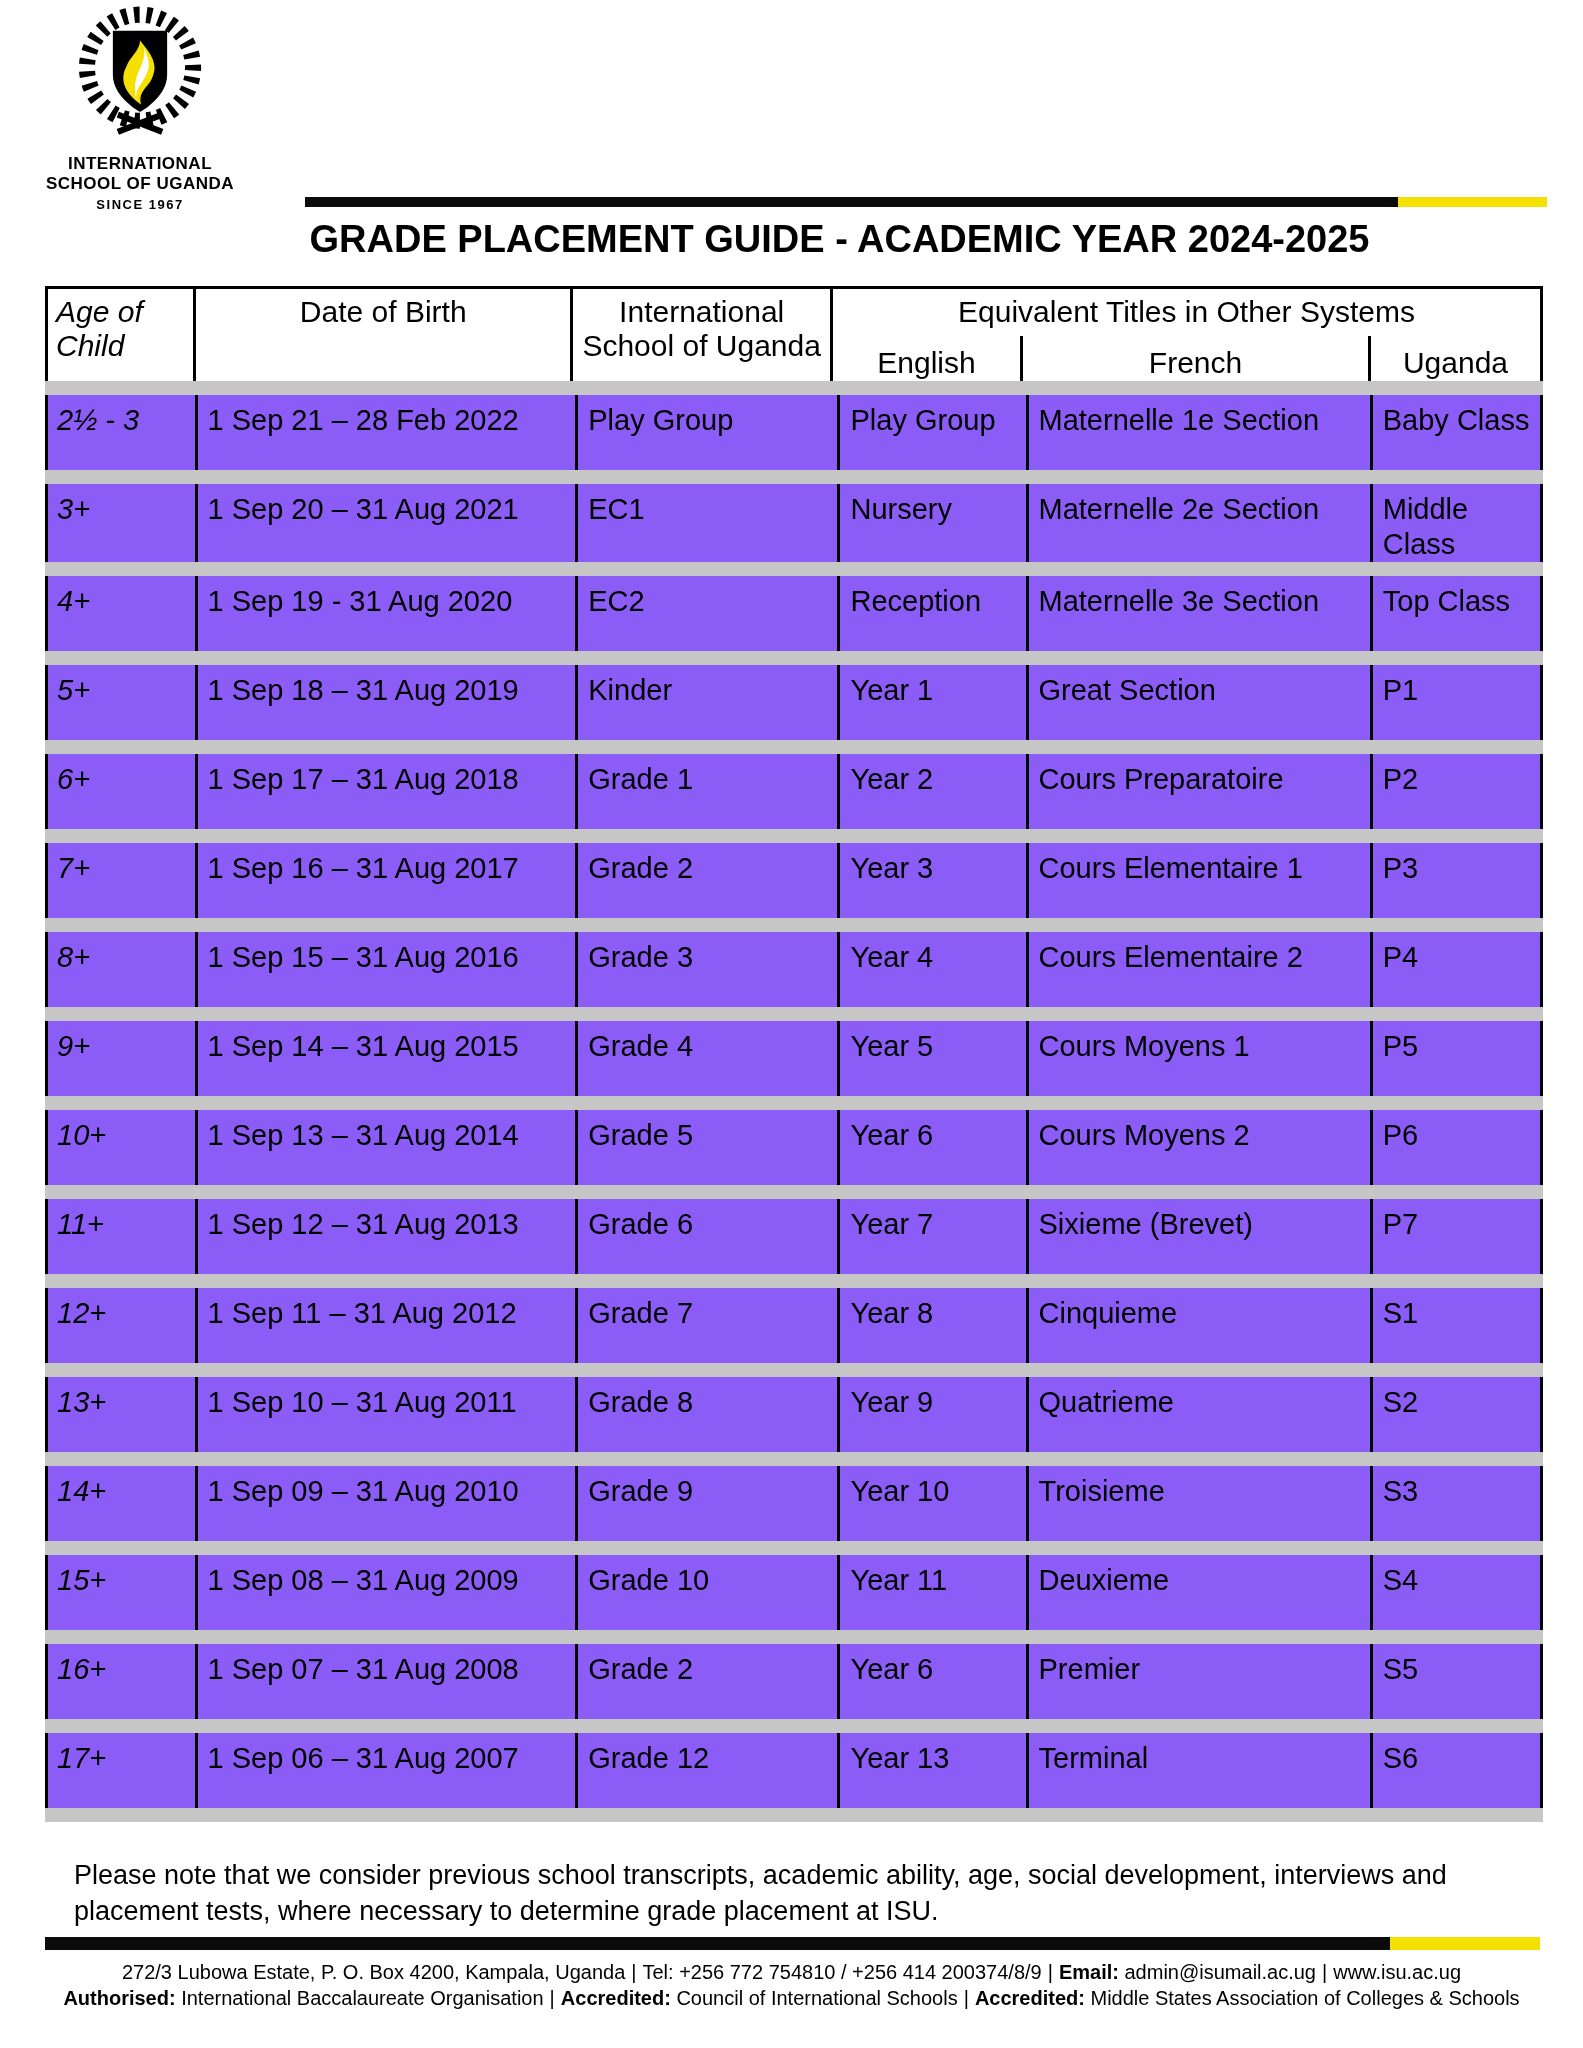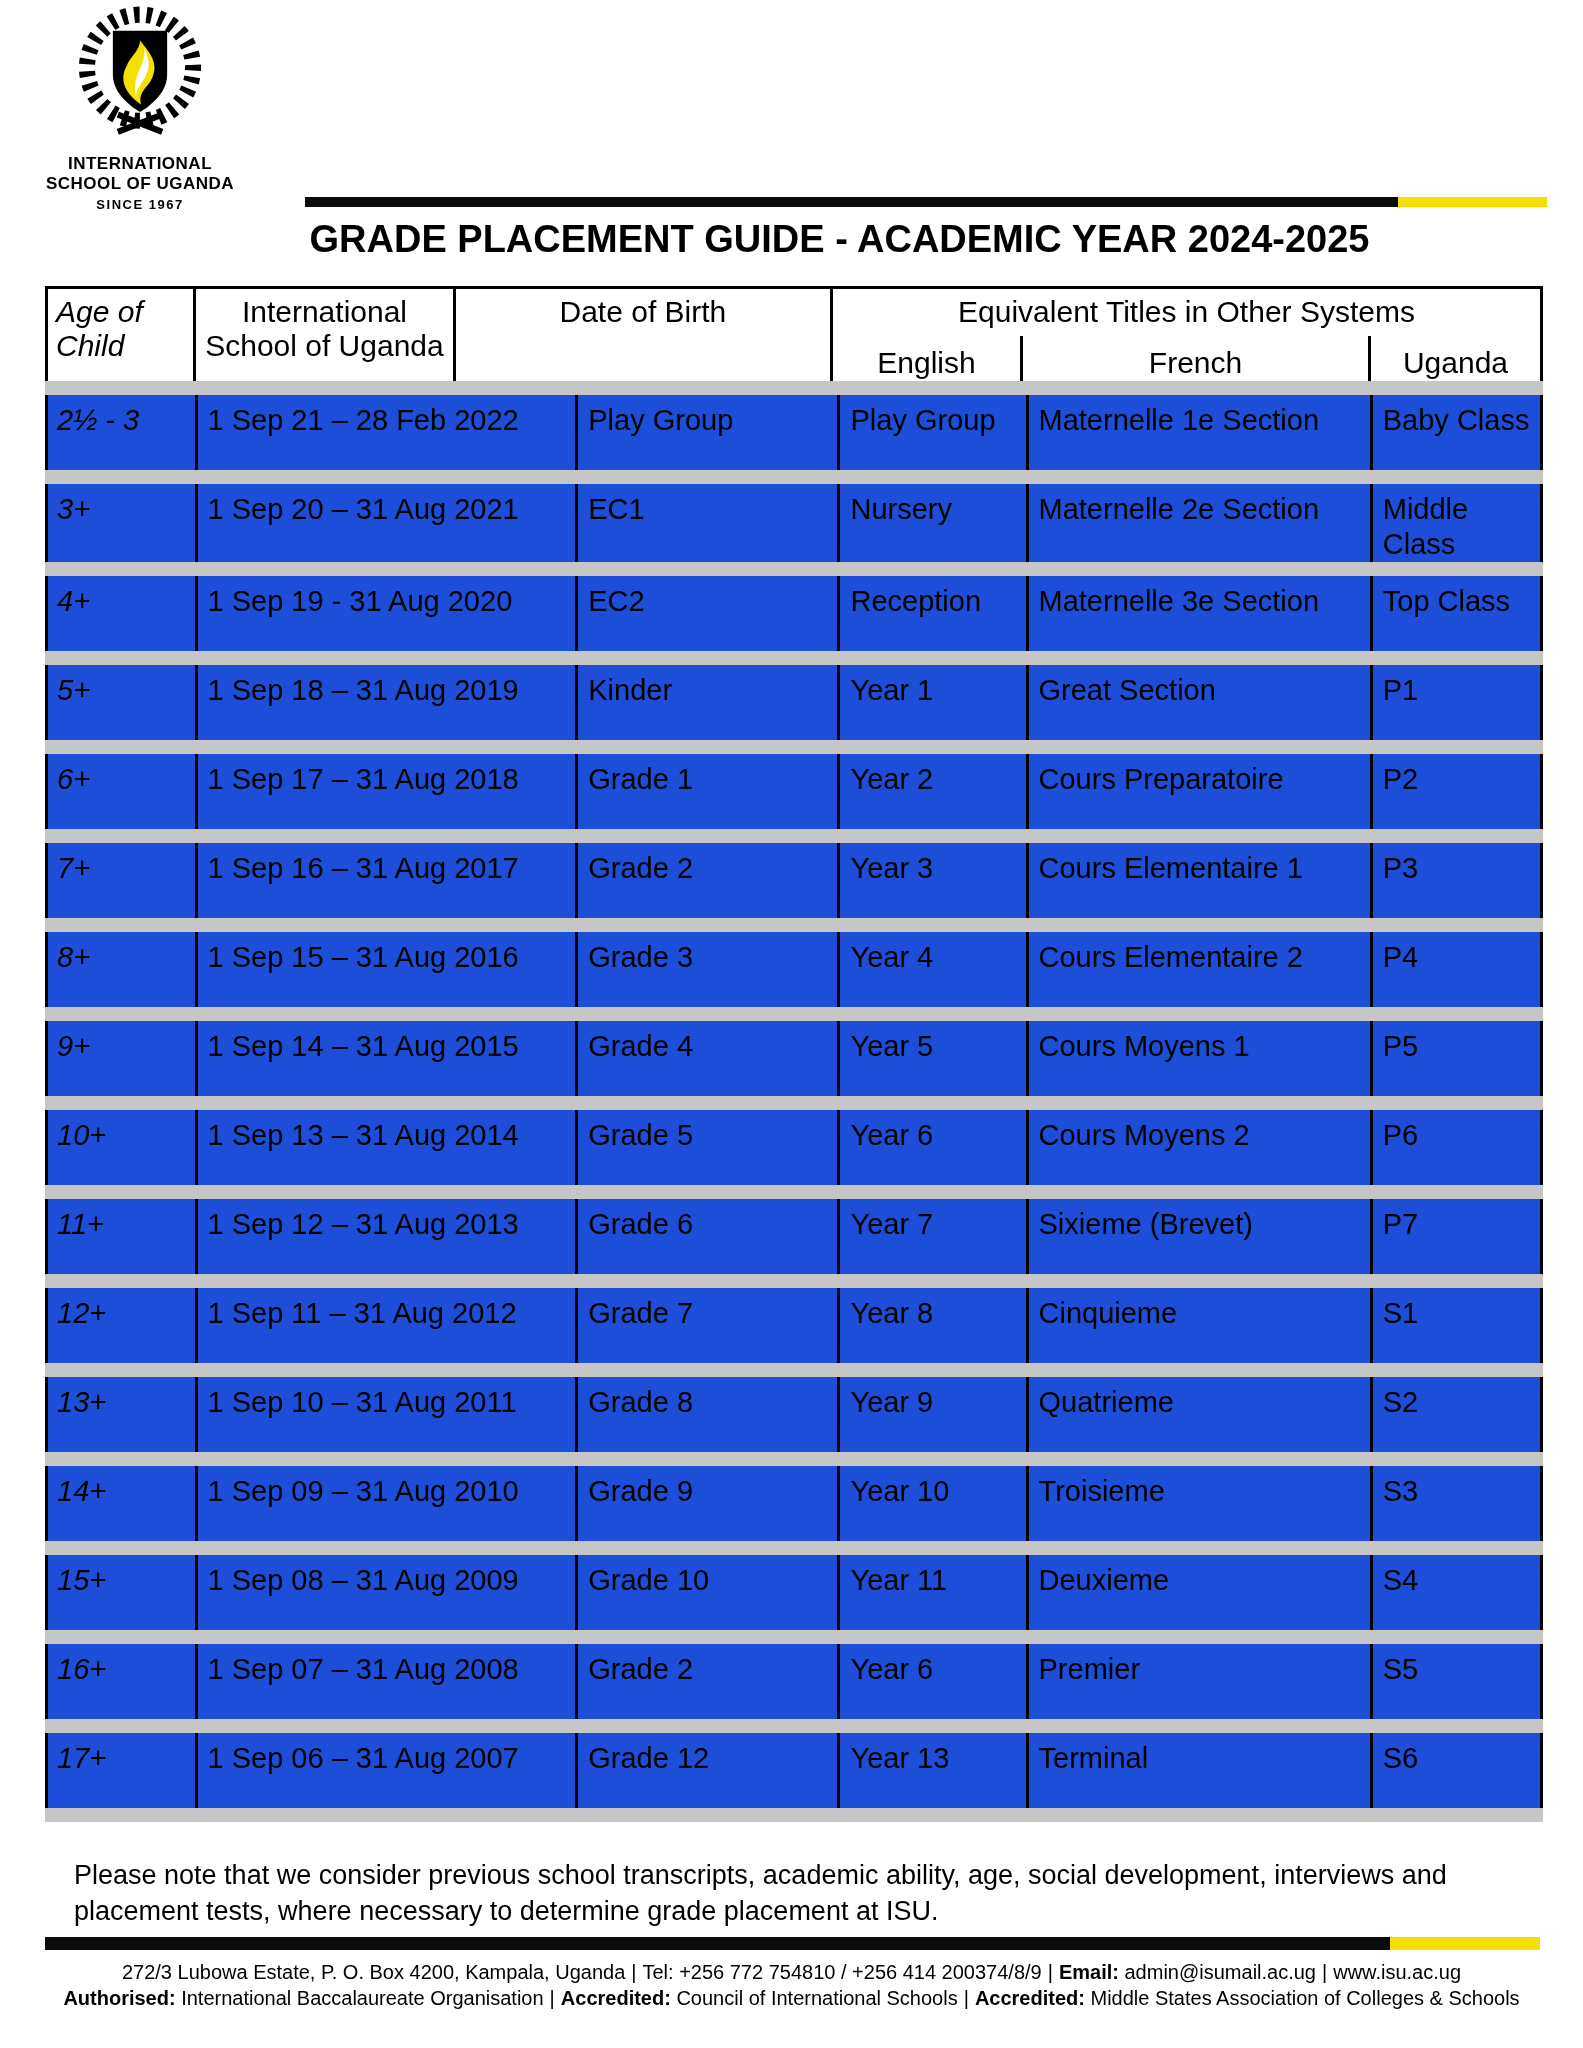--- a/index.html
+++ b/index.html
@@ -37,21 +37,21 @@
   .hc.col-dob, .hc.col-isu { text-align:center; }
   .hgroup { width:710px; display:flex; flex-direction:column; }
   .hgroup-title { text-align:center; font-size:30px; padding-top:6px; height:41px; }
   .hgroup-row { display:flex; flex:1; }
   .hc2 { box-sizing:border-box; font-size:30px; text-align:center; padding-top:10px; }
   .sub-eng { width:187px; }
   .sub-fr  { width:348px; border-left:3px solid #000000; }
   .sub-ug  { width:172px; border-left:3px solid #000; }
 
   .rsep { height:14px; }
-  .trow { display:flex; border-right:3px solid #000; min-height:75px; background:#1d4ed8; }
+  .trow { display:flex; border-right:3px solid #000; min-height:75px; background:#8b5cf6; }
   .tc { font-size:29px; line-height:1.2; padding:8px 10px 0 10px; }
   .tc.col-age { padding-left:9px; }
 
   
   .note { position:absolute; left:74px; top:1858px; width:1490px; margin:0;
           font-size:27px; line-height:1.33; }
   .footer-line { position:absolute; left:0; width:1583px; text-align:center; font-size:20px; }
   .footer-1 { top:1961px; }
   .footer-2 { top:1987px; }
   .flabel { font-weight:bold; }
@@ -78,22 +78,22 @@
   <div class="top-bar">
     <div class="bar-black"></div>
     <div class="bar-yellow" style="background: rgb(245, 224, 3);"></div>
   </div>
 
   <h1 class="title">GRADE PLACEMENT GUIDE - ACADEMIC YEAR 2024-2025</h1>
 
   <div class="gtable">
     <div class="thead">
       <div class="hc col-age">Age of Child</div>
+      <div class="hc col-dob">Date of Birth</div>
       <div class="hc col-isu">International School of Uganda</div>
-      <div class="hc col-dob">Date of Birth</div>
       <div class="hgroup">
         <div class="hgroup-title">Equivalent Titles in Other Systems</div>
         <div class="hgroup-row">
           <div class="hc2 sub-eng">English</div>
           <div class="hc2 sub-fr">French</div>
           <div class="hc2 sub-ug">Uganda</div>
         </div>
       </div>
     </div>
     <div id="tbody">

